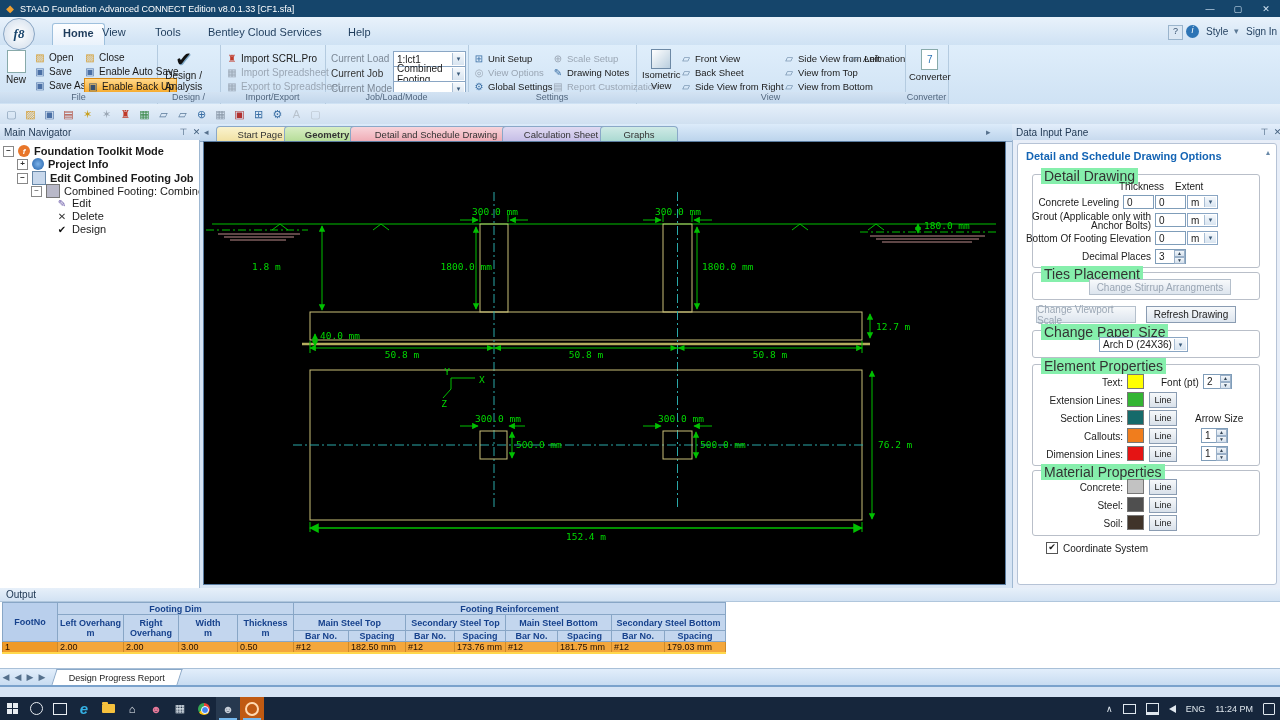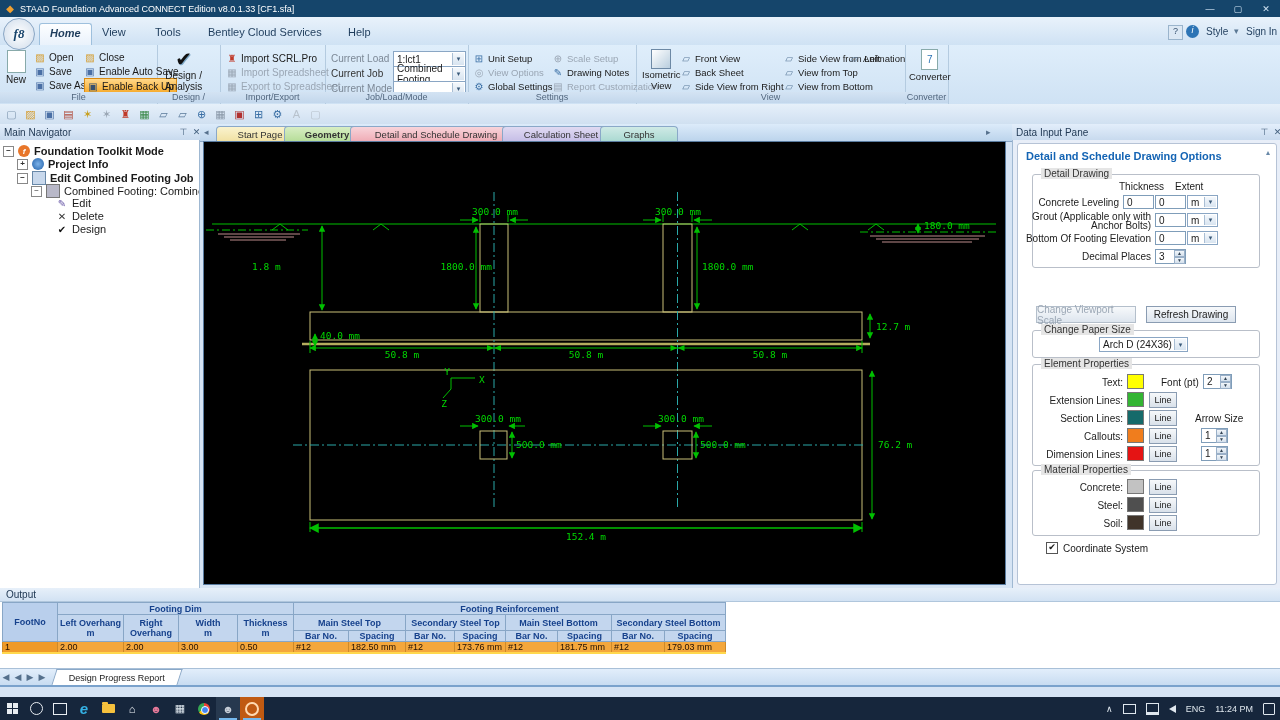--- a/index.html
+++ b/index.html
@@ -48,21 +48,21 @@
   #doctabs{left:200px;top:124px;width:812px;height:17px;background:linear-gradient(#dcebfa,#bcd4ec);
            border-bottom:1px solid #8aa8c8;}
   .dtab{position:absolute;top:2px;height:15px;border:1px solid #8aa8c8;border-bottom:none;border-radius:4px 4px 0 0;
         font-size:9.5px;display:flex;align-items:center;justify-content:center;padding:0 10px;color:#333;}
   
   #canvas{left:203px;top:141px;width:801px;height:442px;background:#000;border:1px solid #5a7calc;border:1px solid #5a7ca0;}
   
   #dip-body{left:1012px;top:140px;width:268px;height:448px;background:#e8eef8;border-left:1px solid #9fb8d2;}
   #dip-card{position:absolute;left:4px;top:3px;width:258px;height:440px;background:#fff;border:1px solid #b6c3d6;border-radius:3px;}
   .gb{position:absolute;border:1px solid #b9bfc9;border-radius:3px;}
-  .gblegend{position:absolute;top:-7px;left:8px;background:#e5e5e5;padding:0 3px;font-size:10px;color:#333;}
+  .gblegend{position:absolute;top:-7px;left:8px;background:#86efac;padding:0 3px;font-size:14px;color:#333;}
   .fld{position:absolute;background:#fff;border:1px solid #7f9db9;font-size:10px;display:flex;align-items:center;padding-left:3px;}
   .spin{position:absolute;background:#fff;border:1px solid #7f9db9;font-size:10px;display:flex;align-items:center;padding-left:3px;}
   .spin .ar{position:absolute;right:0;top:0;bottom:0;width:11px;display:flex;flex-direction:column;}
   .spin .ar span{flex:1;background:linear-gradient(#f2f6fa,#d4e0ec);border:1px solid #9ab0c8;font-size:5px;line-height:5px;
                  display:flex;align-items:center;justify-content:center;color:#345;}
   .swatch{position:absolute;width:15px;height:13px;border:1px solid #777;}
   .linebtn{position:absolute;width:26px;height:14px;background:linear-gradient(#f6f8fa,#d9e1ea);border:1px solid #8a9cb2;
            font-size:9px;display:flex;align-items:center;justify-content:center;color:#222;}
   .btn{position:absolute;background:linear-gradient(#f7f9fb,#dde5ee);border:1px solid #8a9cb2;font-size:10px;
        display:flex;align-items:center;justify-content:center;color:#222;}
@@ -117,21 +117,21 @@
     <span style="flex:1"></span>
     <span class="wbtn">—</span>
     <span class="wbtn">▢</span>
     <span class="wbtn">✕</span>
   </div>
 
   <div id="menubar" class="abs">
     <div class="abs" style="left:3px;top:1px;width:30px;height:30px;border-radius:50%;background:radial-gradient(#ffffff,#cfdceb);
          border:1px solid #8aa6c4;display:flex;align-items:center;justify-content:center;z-index:5;
          font-family:'Liberation Serif',serif;font-style:italic;font-weight:bold;font-size:13px;color:#16436b;">f8</div>
-    <div class="menutab active" style="left:39px;font-style:italic;">Home</div>
+    <div class="menutab active" style="left:52px;">Home</div>
     <div class="menutab" style="left:92px;">View</div>
     <div class="menutab" style="left:145px;">Tools</div>
     <div class="menutab" style="left:198px;">Bentley Cloud Services</div>
     <div class="menutab" style="left:338px;">Help</div>
     <span class="abs" style="left:1168px;top:8px;width:13px;height:13px;background:#dce8f4;border:1px solid #9ab4cc;
           text-align:center;font-size:9px;color:#35506e;">?</span>
     <span class="abs" style="left:1186px;top:8px;width:13px;height:13px;border-radius:50%;background:#2d74b5;color:#fff;
           text-align:center;font-size:9px;font-style:italic;">i</span>
     <span class="abs" style="left:1206px;top:9px;font-size:10px;color:#1e3c5c;">Style</span>
     <span class="abs" style="left:1234px;top:9px;font-size:9px;color:#5a7894;">▾</span>
@@ -521,20 +521,26 @@
         <span class="rlabel" style="left:32px;top:76px;width:86px;">Decimal Places</span>
         <div class="spin" style="left:122px;top:74px;width:26px;height:13px;">
             <span>3</span>
             <span class="ar">
               <span>▲</span>
               <span>▼</span>
             </span>
           </div>
       </div>
 
+      <div class="gb" style="left:14px;top:128px;width:226px;height:26px;">
+        <span class="gblegend" actable="false">Ties Placement</span>
+        <div class="btn dis" style="left:56px;top:6px;width:140px;height:14px;">
+            <span>Change Stirrup Arrangments</span>
+          </div>
+      </div>
 
       <div class="btn dis" style="left:18px;top:162px;width:98px;height:15px;">
           <span>Change Viewport Scale</span>
         </div>
       <div class="btn" style="left:128px;top:162px;width:88px;height:15px;">
           <span>Refresh Drawing</span>
         </div>
 
       <div class="gb" style="left:14px;top:186px;width:226px;height:26px;">
         <span class="gblegend">Change Paper Size</span>

